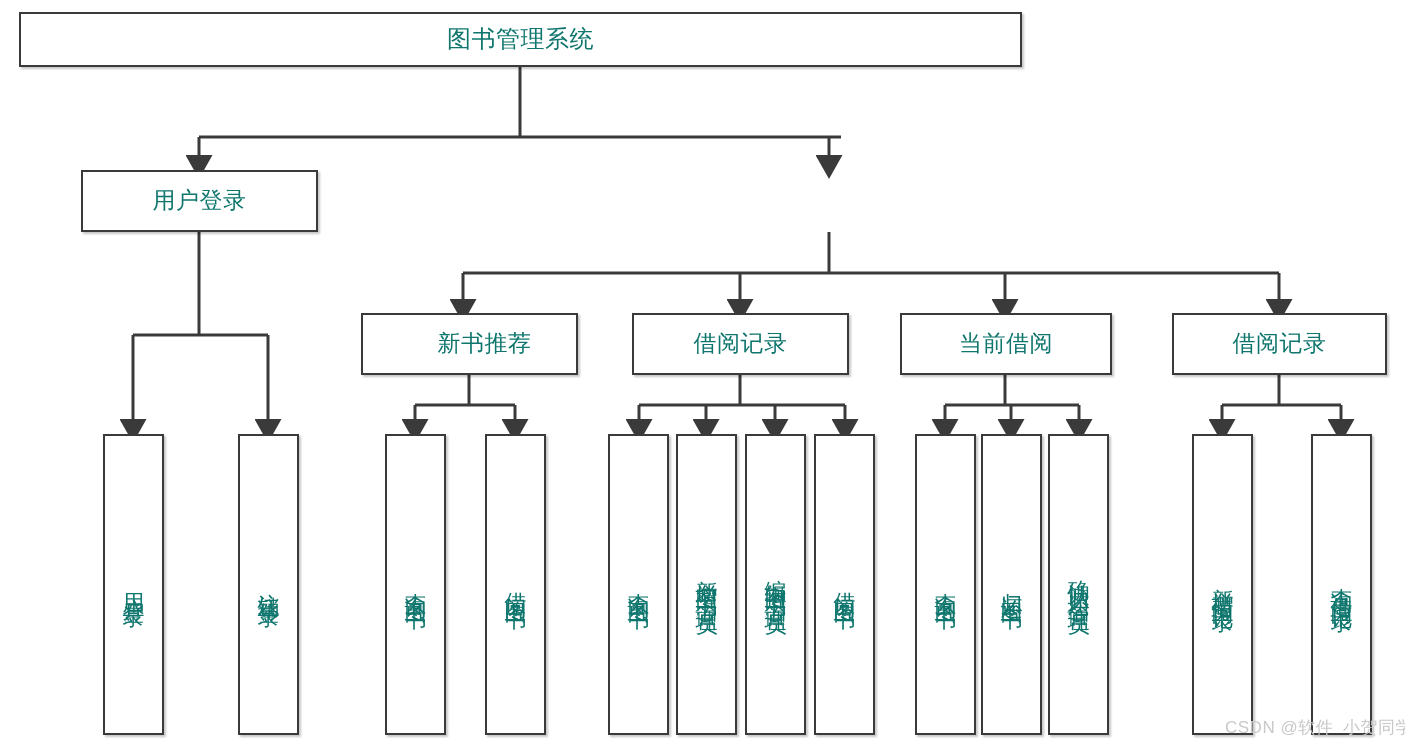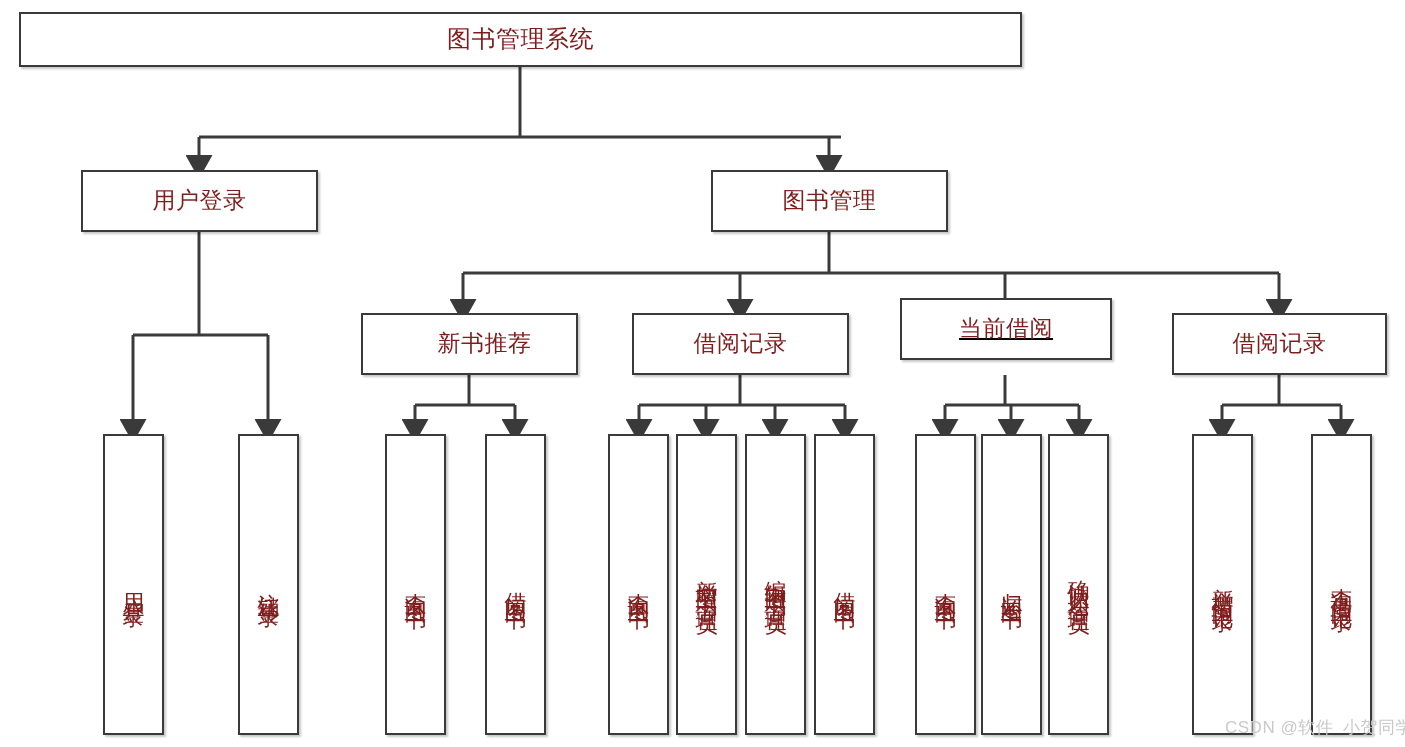--- a/index.html
+++ b/index.html
@@ -30,21 +30,21 @@
     position: absolute;
     box-sizing: border-box;
     background: #ffffff;
     border: 2px solid #3a3a3a;
     box-shadow: 2px 2px 2px rgba(0,0,0,0.22);
     display: flex;
     align-items: center;
     justify-content: center;
   }
   .node-label {
-    color: #7f1d1d;
+    color: #0f766e;
     line-height: 1.18;
     letter-spacing: 0.5px;
     white-space: pre;
     text-align: left;
   }
   .node.horizontal .node-label {
     font-size: 23px;
   }
   .node.root .node-label {
     font-size: 24px;
@@ -125,31 +125,28 @@
     </g>
   </svg>
 
   <div class="node root horizontal" style="left:19px; top:12px; width:1003px; height:55px;">
     <span class="node-label">图书管理系统</span>
   </div>
 
   <div class="node horizontal" style="left:81px; top:170px; width:237px; height:62px;">
     <span class="node-label">用户登录</span>
   </div>
-  <div class="node horizontal" style="left:711px; top:170px; width:237px; height:62px;">
-    <span class="node-label">图书管理</span>
-  </div>
 
   <div class="node horizontal" style="left:361px; top:313px; width:217px; height:62px;padding-left:30px;">
     <span class="node-label">新书推荐</span>
   </div>
   <div class="node horizontal" style="left:632px; top:313px; width:217px; height:62px;">
     <span class="node-label">借阅记录</span>
   </div>
-  <div class="node horizontal" style="left:900px; top:298px; width:212px; height:62px;text-decoration:underline;">
+  <div class="node horizontal" style="left:900px; top:313px; width:212px; height:62px;">
     <span class="node-label">当前借阅</span>
   </div>
   <div class="node horizontal" style="left:1172px; top:313px; width:215px; height:62px;">
     <span class="node-label">借阅记录</span>
   </div>
 
   <div class="node vertical" style="left:103px; top:434px; width:61px; height:301px;">
     <span class="node-label">用户登录</span>
   </div>
   <div class="node vertical" style="left:238px; top:434px; width:61px; height:301px;">

